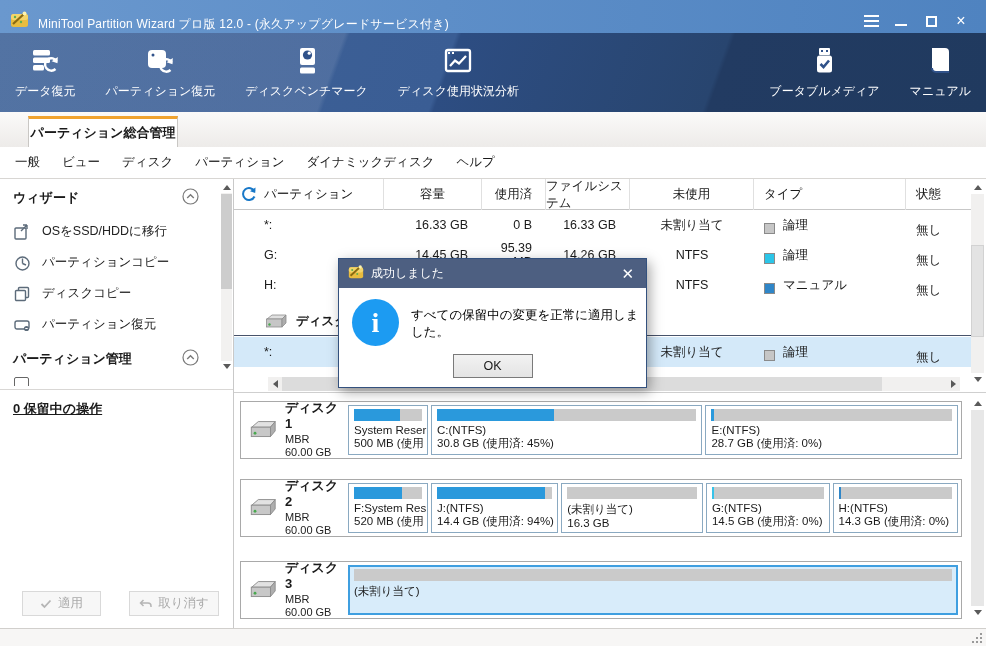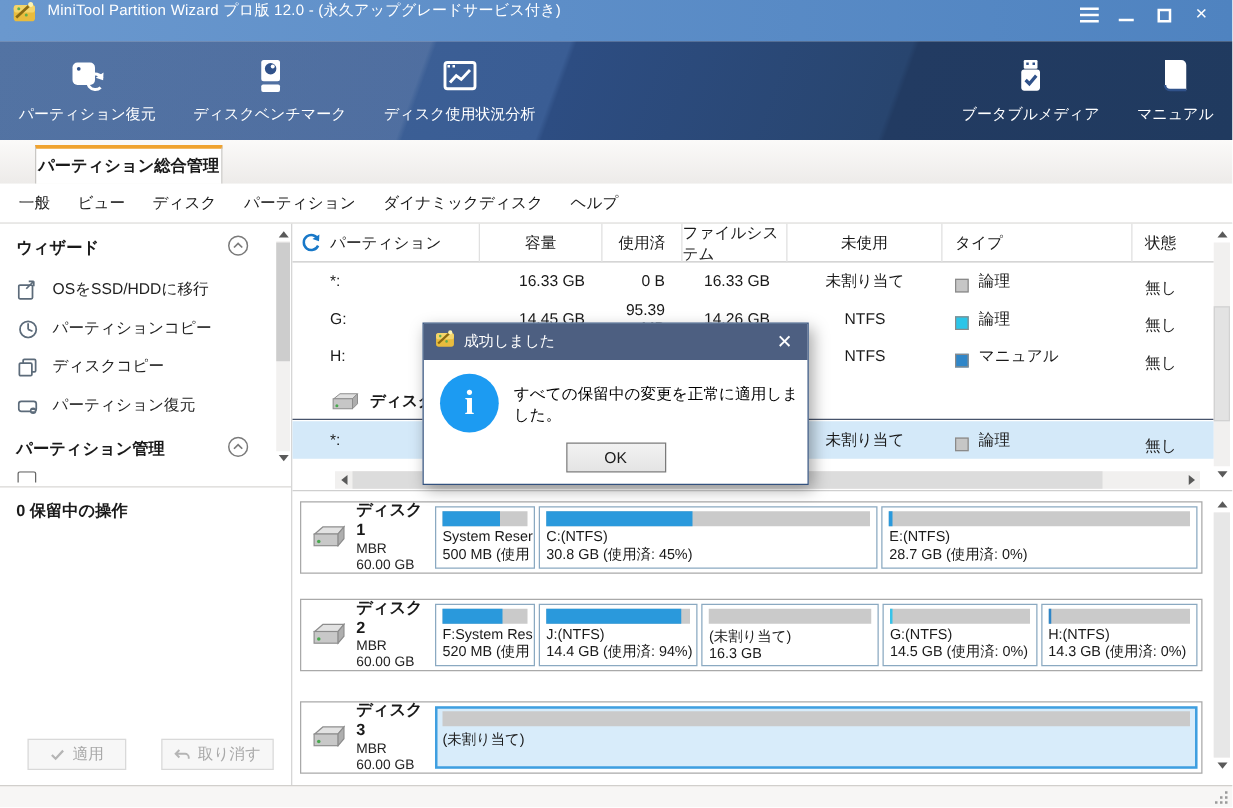--- a/index.html
+++ b/index.html
@@ -2,21 +2,21 @@
 <html><head>
 <meta charset="utf-8">
 <style>
   * { box-sizing: border-box; margin: 0; padding: 0; }
   html,body { width: 986px; height: 646px; overflow: hidden; }
   body { position: relative; font-family: "Liberation Sans", sans-serif; background: #ffffff; color:#1a1a1a; }
 
   
   .titlebar { position:absolute; left:0; top:0; width:986px; height:33px;
     background: linear-gradient(90deg,#6a98ce 0%,#5d8ec8 45%,#4f83c0 100%);
-    display:flex; align-items:flex-start; color:#fff; }
+    display:flex; align-items:flex-end; color:#fff; }
   .titlebar .logo { margin:0 9px 0 10px; flex:0 0 auto; }
   .title-text { font-size:12px; letter-spacing:.2px; }
   .win-controls { margin-left:auto; display:flex; align-items:center; padding-right:10px; }
   .win-btn { width:30px; height:24px; display:flex; align-items:center; justify-content:center; color:#fff; cursor:default; }
   .bars { width:15px; height:2px; background:#fff; box-shadow:0 5px 0 #fff, 0 10px 0 #fff; margin-bottom:10px; }
   .mini { width:12px; height:2px; background:#fff; margin-top:8px; }
   .maxi { width:11px; height:11px; border:2px solid #fff; }
   .closex { font-size:16px; line-height:1; }
 
   
@@ -46,21 +46,21 @@
   .sidebar { position:absolute; left:0; top:179px; width:234px; height:449px; background:#fff;
     border-right:1px solid #c9c9c9; }
   .side-header { display:flex; align-items:center; font-weight:bold; font-size:13px;
     padding:10px 34px 9px 13px; position:relative; }
   .side-header svg { position:absolute; right:34px; top:9px; }
   .side-item { display:flex; align-items:center; gap:11px; font-size:12.5px; padding:7px 10px 7px 14px; color:#222; }
   .side-item svg { flex:0 0 auto; }
   .side-partial { height:9px; overflow:hidden; padding-left:14px; }
   .side-partial .cut { width:15px; height:14px; border:1.5px solid #666; border-radius:2px; }
   .side-divider { border-top:1px solid #d9d7d5; margin-top:3px; }
-  .pending-label { font-weight:bold; font-size:13px; padding:10px 13px; }
+  .pending-label { font-weight:bold; font-size:13px; padding:10px 13px;text-decoration:underline; }
   .side-scroll { position:absolute; right:1px; top:3px; width:11px; height:190px; }
   .sarrow { width:11px; height:11px; display:flex; align-items:center; justify-content:center; }
   .tri-up { width:0; height:0; border-left:4px solid transparent; border-right:4px solid transparent; border-bottom:5px solid #5a5a5a; }
   .tri-down { width:0; height:0; border-left:4px solid transparent; border-right:4px solid transparent; border-top:5px solid #5a5a5a; }
   .tri-left { width:0; height:0; border-top:4px solid transparent; border-bottom:4px solid transparent; border-right:5px solid #5a5a5a; }
   .tri-right { width:0; height:0; border-top:4px solid transparent; border-bottom:4px solid transparent; border-left:5px solid #5a5a5a; }
   .side-scroll .track { position:absolute; top:11px; bottom:11px; left:0; width:11px; background:#f2f1f0; }
   .side-scroll .thumb { position:absolute; top:12px; left:0; width:11px; height:95px; background:#cdcdcd; }
   .side-scroll .sarrow.bottom { position:absolute; bottom:0; }
 
@@ -169,20 +169,32 @@
         <span class="maxi"></span>
       </div>
     <div class="win-btn closex">×</div>
   </div>
 </div>
 
 <div class="toolbar">
   <div class="tool">
     <span>
       <svg width="30" height="30" viewBox="0 0 30 30">
+        <rect x="3" y="4" width="17" height="5.5" rx="1.5" fill="#fff"></rect>
+        <rect x="3" y="11.5" width="17" height="5.5" rx="1.5" fill="#fff"></rect>
+        <rect x="3" y="19" width="11" height="5.5" rx="1.5" fill="#fff"></rect>
+        <path d="M25.5 23 a6.2 6.2 0 1 1 1.2-7.5" stroke="#fff" stroke-width="2.4" fill="none"></path>
+        <path d="M27.8 11 L27.5 17.2 L21.6 15.2 Z" fill="#fff"></path>
+      </svg>
+    </span>
+    <span>データ復元</span>
+  </div>
+  <div class="tool">
+    <span>
+      <svg width="30" height="30" viewBox="0 0 30 30">
         <rect x="3" y="4" width="18" height="18" rx="4" fill="#fff"></rect>
         <circle cx="8" cy="9" r="1.5" fill="#30528a"></circle>
         <path d="M25.5 24 a6.2 6.2 0 1 1 1.2-7.5" stroke="#fff" stroke-width="2.4" fill="none"></path>
         <path d="M27.8 12 L27.5 18.2 L21.6 16.2 Z" fill="#fff"></path>
       </svg>
     </span>
     <span>パーティション復元</span>
   </div>
   <div class="tool">
     <span>

